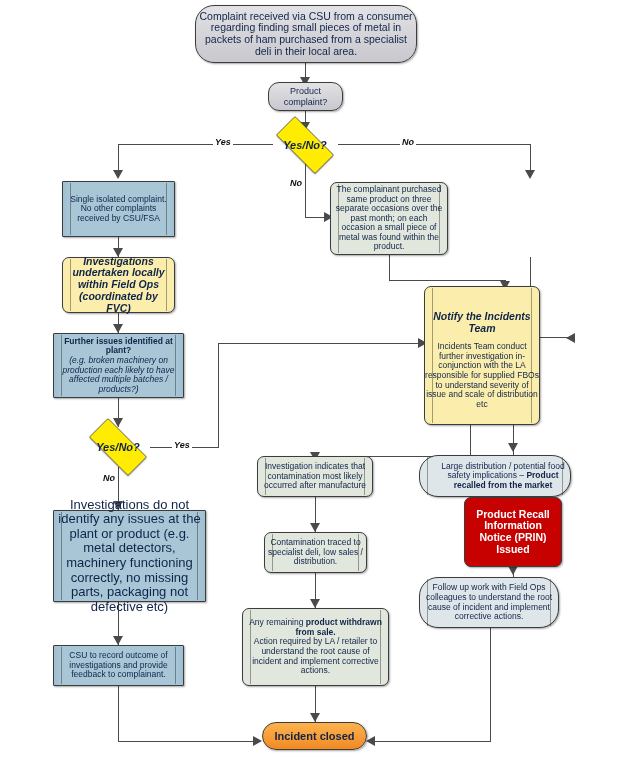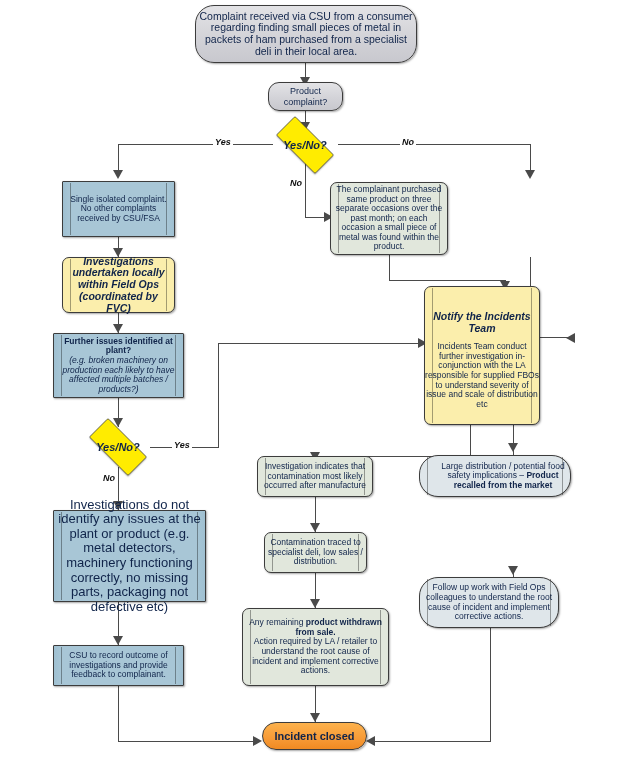--- a/index.html
+++ b/index.html
@@ -318,20 +318,23 @@
       <div>Action required by LA / retailer  to understand the root cause of incident and implement corrective actions.</div>
     </div>
   </div>
 
   <div class="node grey bars" style="left:419px; top:455px; width:152px; height:42px; font-size:8.5px; background:#dfe6ea;padding-left:16px;">
     <div class="inner">
       <span>Large distribution / potential food safety implications – </span><span class="b">Product recalled from the market</span>
     </div>
   </div>
 
+  <div class="node red" style="left:464px; top:497px; width:98px; height:70px; font-size:10.5px;">
+    <div class="inner">Product Recall Information Notice (PRIN) Issued</div>
+  </div>
 
   <div class="node grey bars" style="left:419px; top:577px; width:140px; height:51px; font-size:8.5px; background:#dfe6ea;">
     <div class="inner">Follow up work with Field Ops colleagues to understand the root cause of incident and implement corrective actions.</div>
   </div>
 
   <div class="node orange" style="left:262px; top:722px; width:105px; height:28px; font-size:11px;">
     <div class="inner">Incident closed</div>
   </div>
 
 </div>

